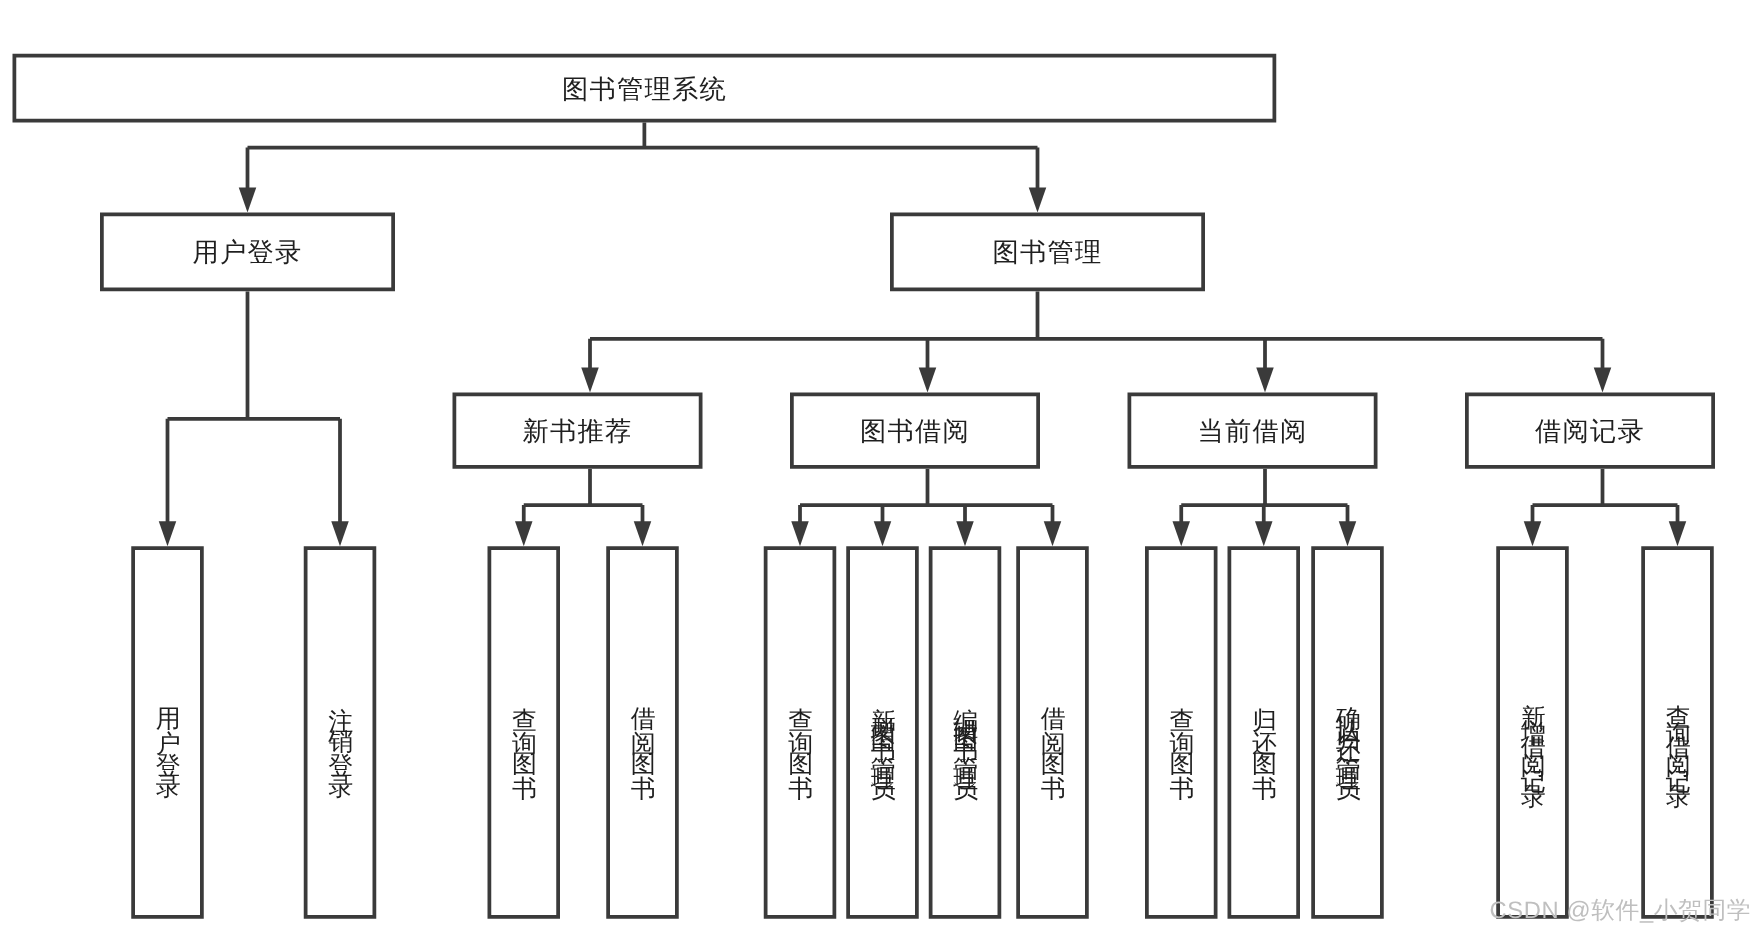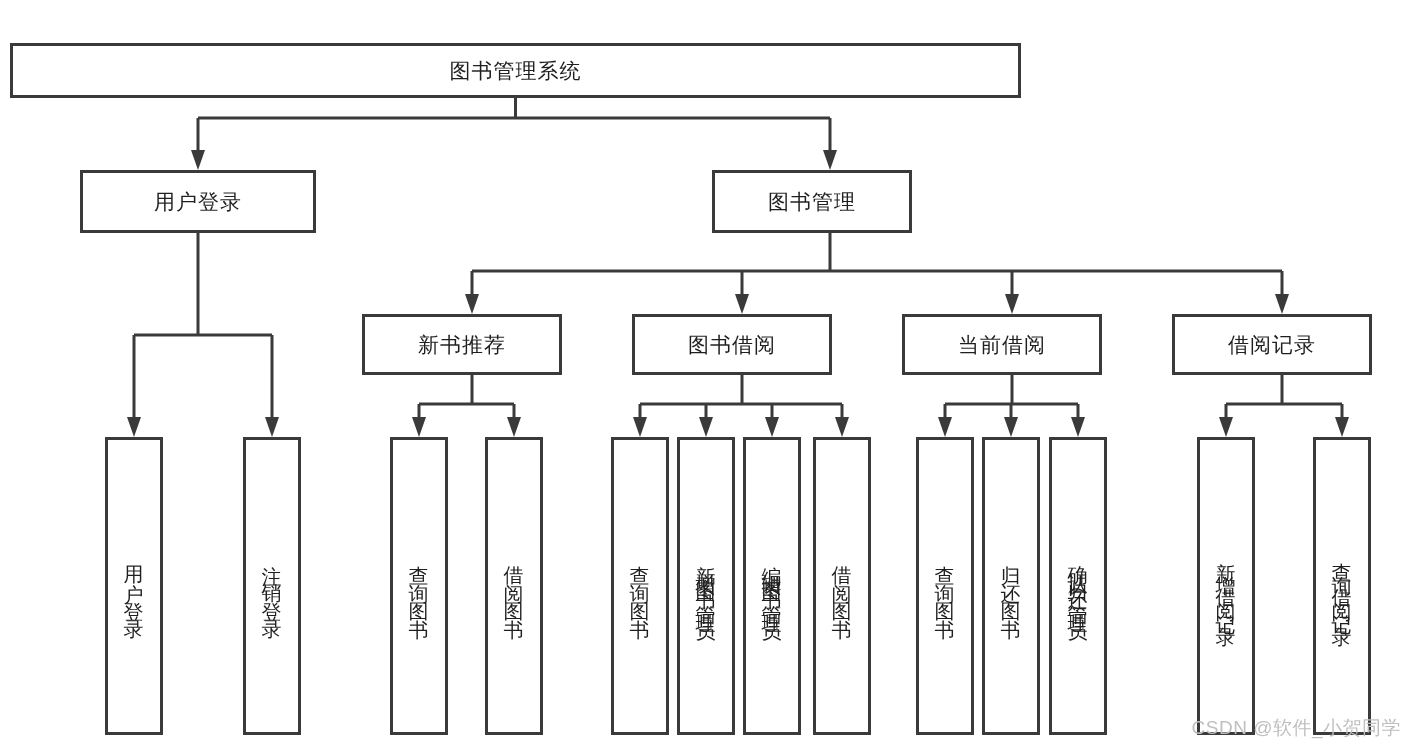--- a/index.html
+++ b/index.html
@@ -8,21 +8,21 @@
   .stage { position:relative; width:1405px; height:747px; background:#ffffff; overflow:hidden; }
   svg.connectors { position:absolute; left:0; top:0; width:1405px; height:747px; }
   .box {
     position:absolute; background:#ffffff; border:3px solid #3a3a3a;
     display:flex; align-items:center; justify-content:center;
     color:#1f1f1f;
   }
   .h  { font-size:21px; letter-spacing:1px; }
   .root { left:10px; top:13px; width:1011px; height:55px;margin-top:30px; }
   .l2a { left:80px;  top:170px; width:236px; height:63px; }
-  .l2b { left:712px; top:170px; width:200px; height:63px; }
+  .l2b { left:712px; top:170px; width:252px; height:63px; }
   .l3  { top:314px; width:200px; height:61px; }
   .v   { top:437px; width:58px; height:298px; }
   .v .vt { writing-mode:vertical-rl; text-orientation:mixed; font-size:20px; line-height:1; }
   .sp-l { letter-spacing:18px; }
   .sp-m { letter-spacing:13px; }
   .sp-s { letter-spacing:8px; }
   .watermark {
     position:absolute; right:4px; bottom:6px; z-index:6;
     font-size:19px; color:#bfbfbf; letter-spacing:0.5px; white-space:nowrap;
   }

